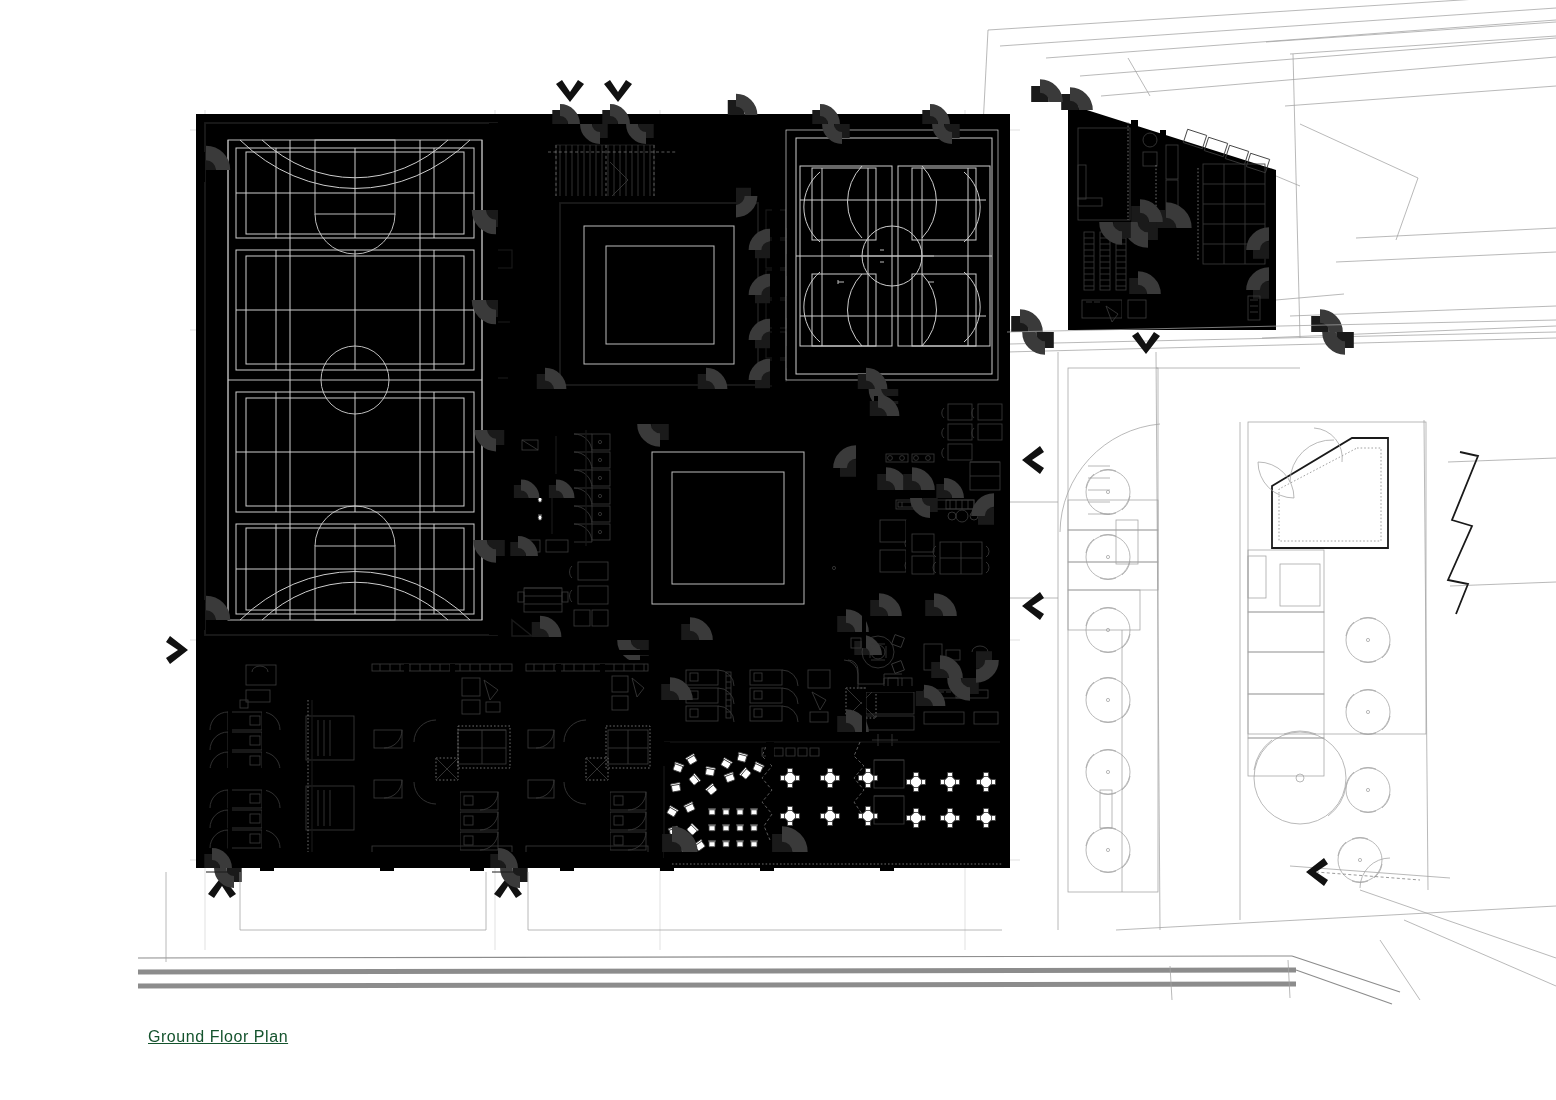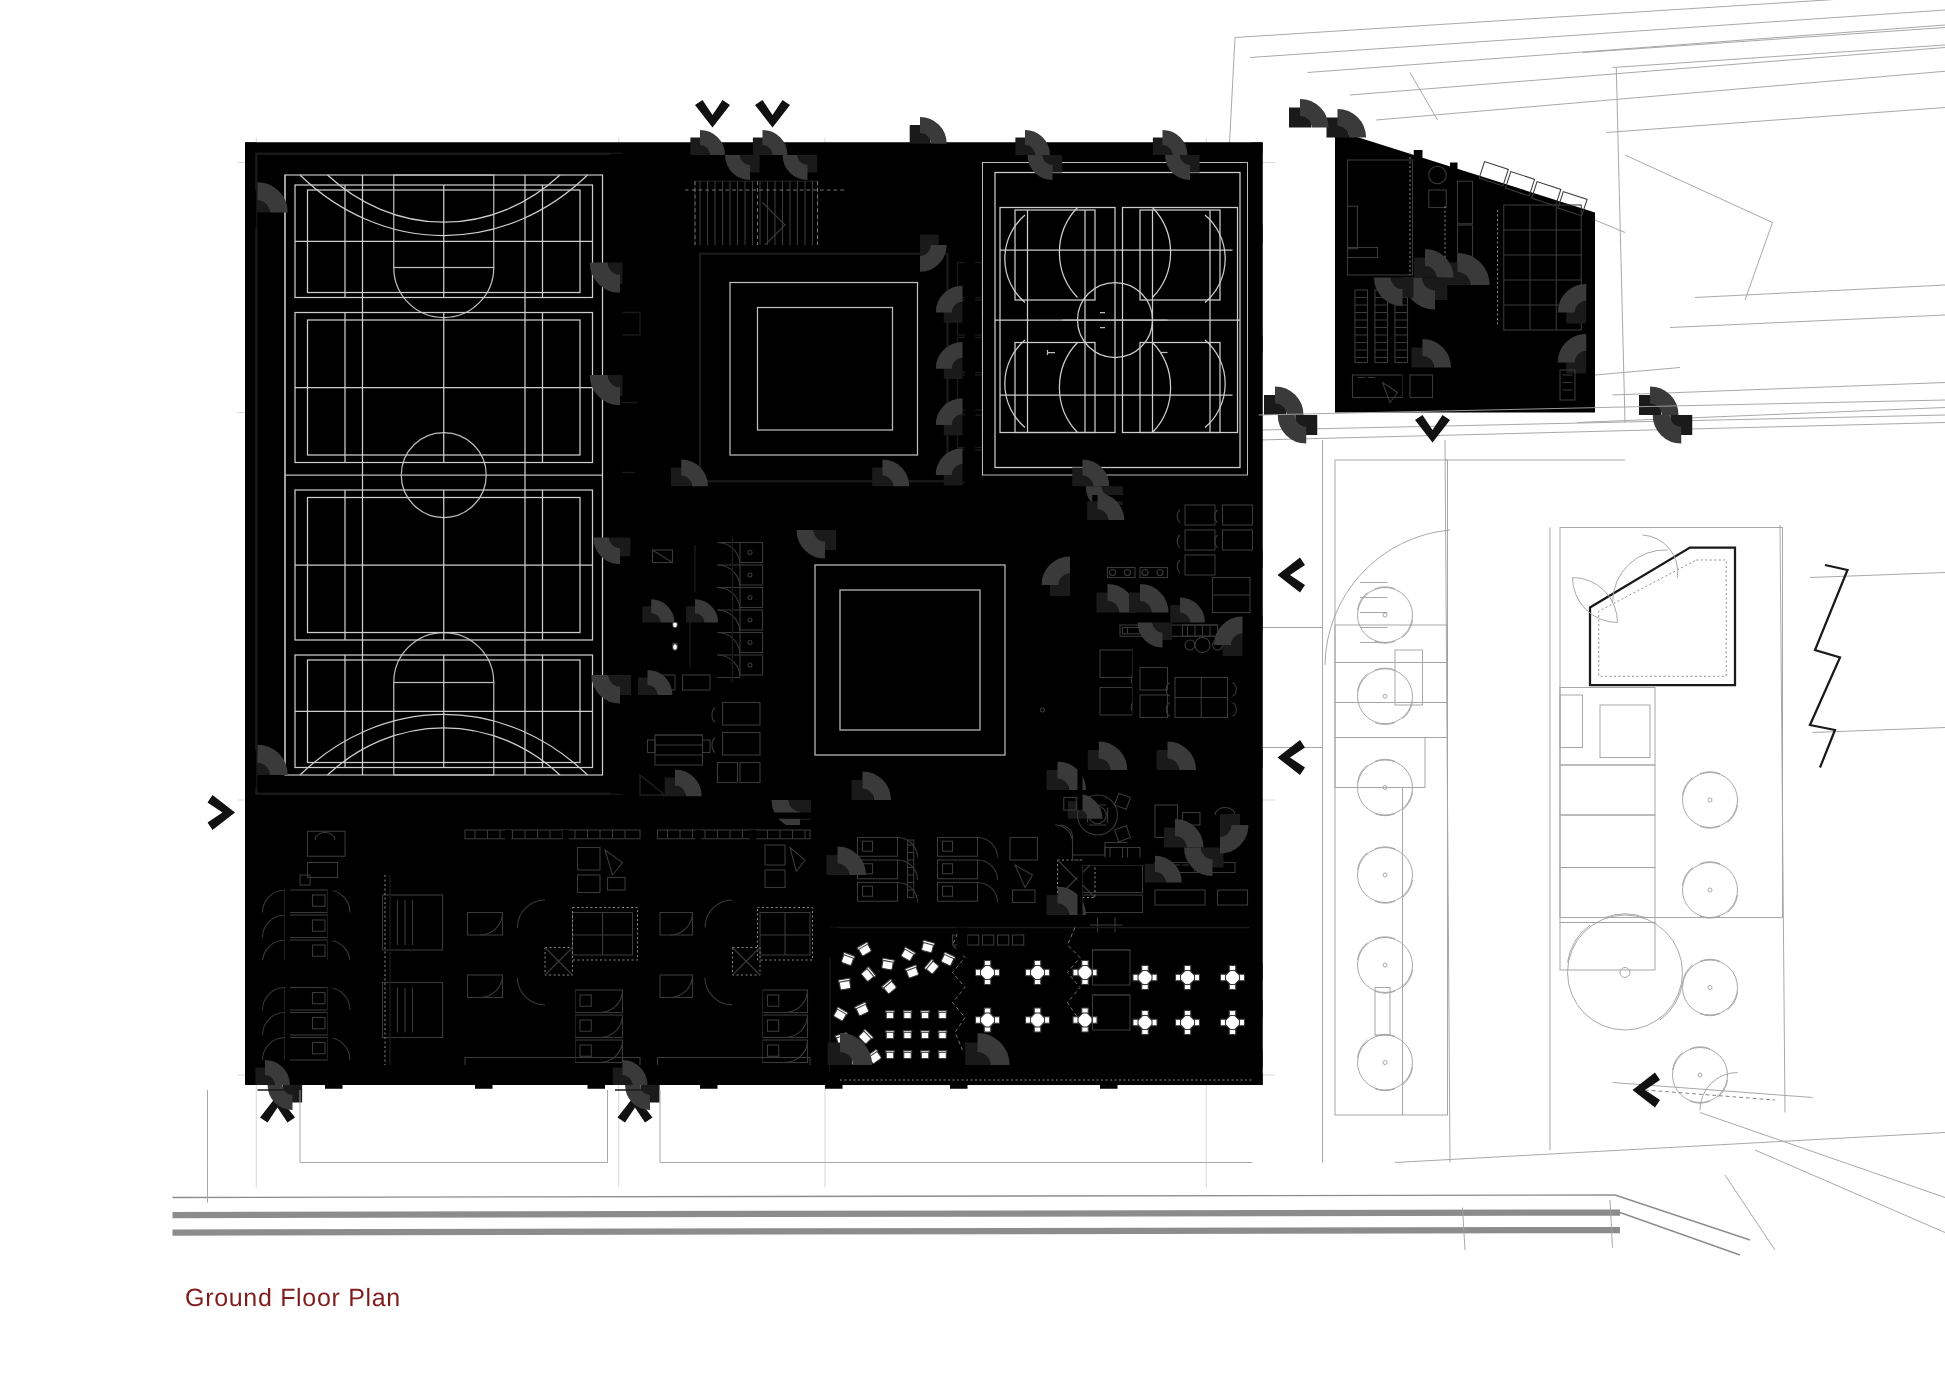--- a/index.html
+++ b/index.html
@@ -2,21 +2,21 @@
 <html><head>
 <meta charset="utf-8">
 <style>
   html,body{margin:0;padding:0;background:#ffffff;}
   body{width:1556px;height:1100px;overflow:hidden;font-family:"Liberation Sans",sans-serif;}
   #sheet{position:relative;width:1556px;height:1100px;background:#ffffff;}
   #plan{position:absolute;left:0;top:0;width:1556px;height:1100px;}
   #caption{
     position:absolute;left:148px;top:1028px;
     font-family:"Liberation Sans",sans-serif;
-    font-size:20px;letter-spacing:.55px;color:#7f1d1d;white-space:nowrap;
+    font-size:16px;letter-spacing:.55px;color:#14532d;white-space:nowrap;text-decoration:underline;
   }
 </style>
 </head>
 <body>
 
 <div id="sheet">
 
   <svg id="plan" viewBox="0 0 1556 1100" xmlns="http://www.w3.org/2000/svg" shape-rendering="geometricPrecision">
 
     <defs>

